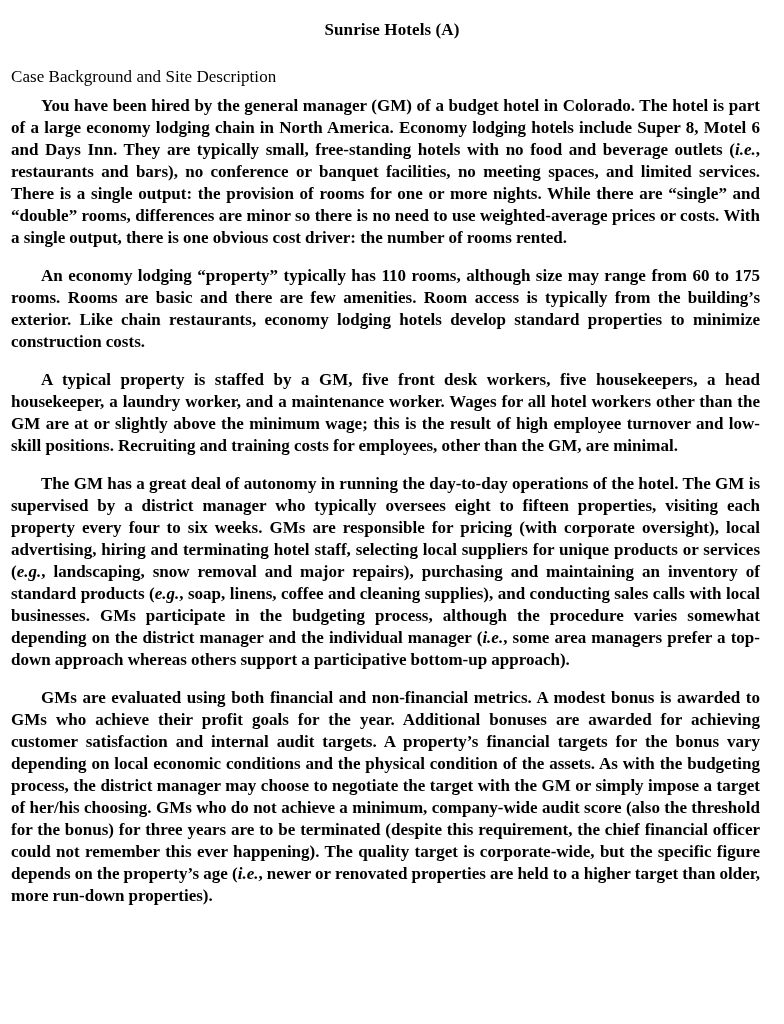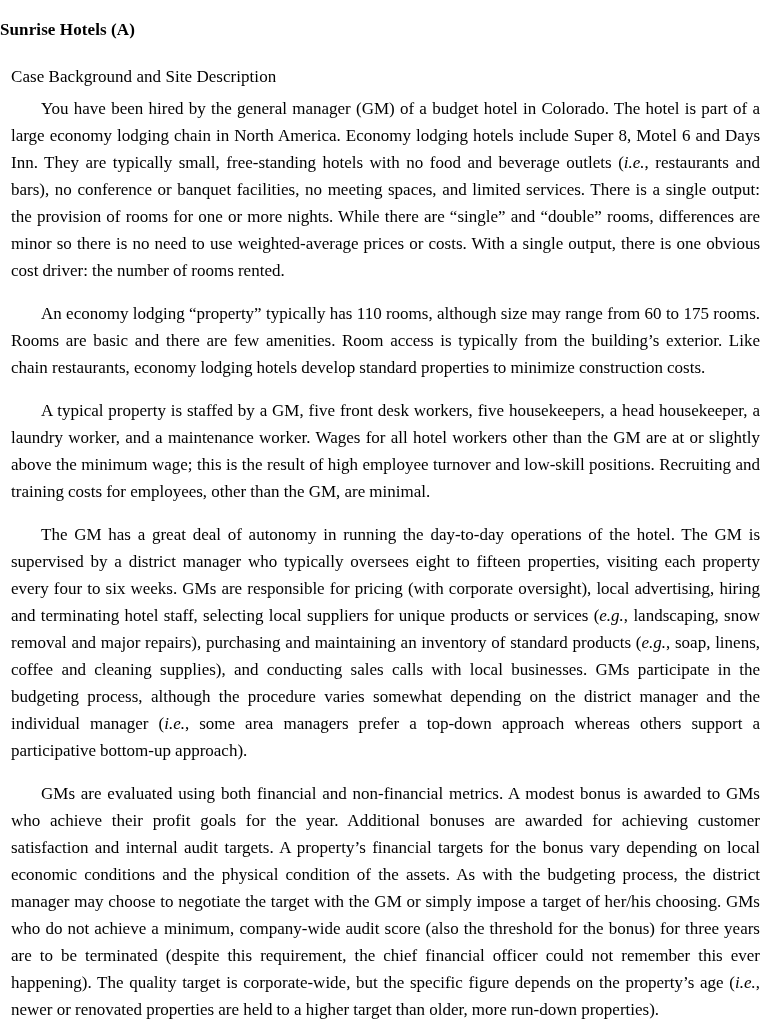--- a/index.html
+++ b/index.html
@@ -20,20 +20,21 @@
     width: 784px;
     height: 1024px;
     box-sizing: border-box;
     padding: 0;
     position: relative;
     background: #ffffff;
   }
   .doc-title {
     font-size: 17px;
     font-weight: bold;
+    text-align: center;
     margin: 0;
     padding-top: 19px;
     letter-spacing: 0.1px;
     line-height: 1.3;
   }
   .section-heading {
     font-size: 17px;
     font-weight: normal;
     margin: 0;
     padding-left: 11px;
@@ -41,27 +42,28 @@
     line-height: 1.35;
     letter-spacing: 0.05px;
   }
   .body-block {
     padding-left: 11px;
     padding-right: 12px;
     padding-top: 6px;
   }
   p.para {
     font-size: 17px;
-    line-height: 27px;
+    line-height: 22px;
     text-align: justify;
     text-justify: inter-word;
     margin: 0 12px 16px 0;
     text-indent: 30px;
     hyphens: manual;
     word-spacing: -0.1px;
+    font-weight: bold;
   }
   p.para:last-child {
     margin-bottom: 0;
   }
   .it {
     font-style: italic;
   }
 </style>
 </head>
 <body>

